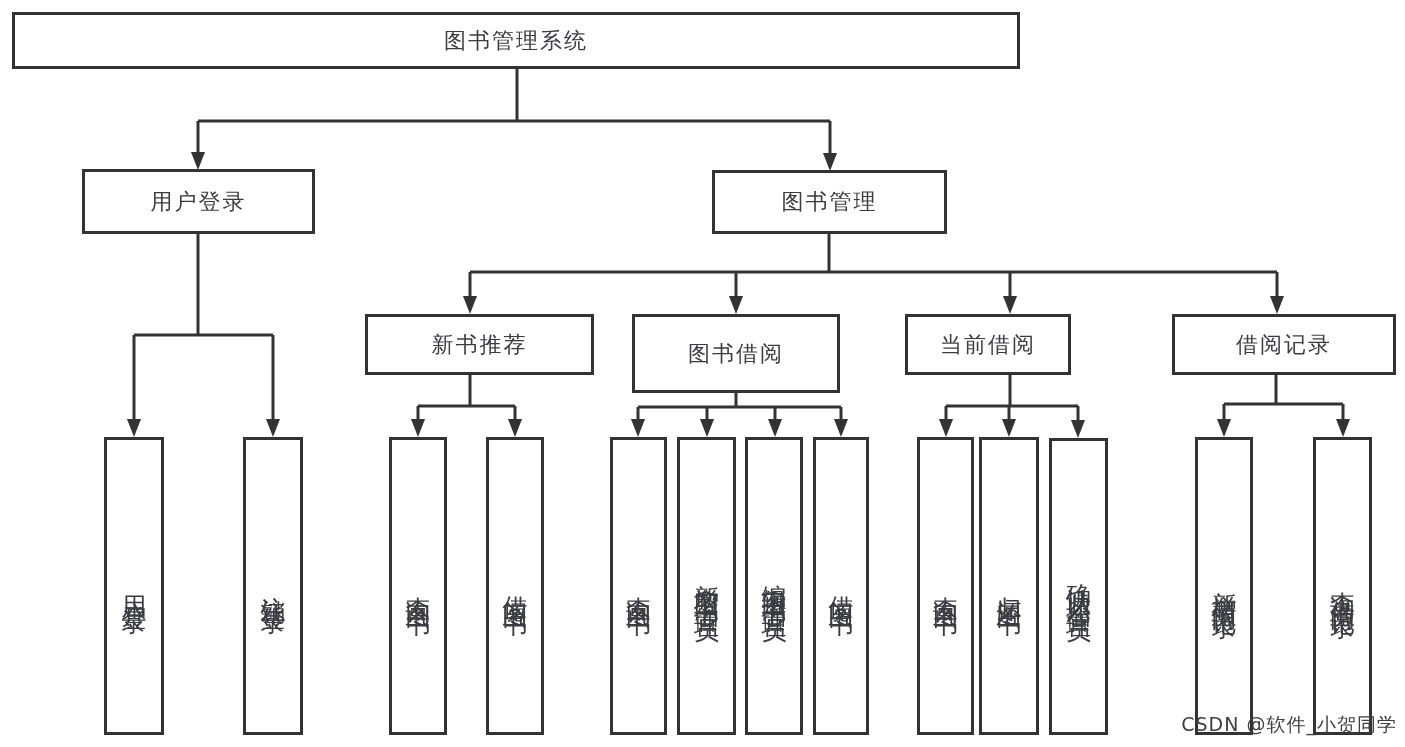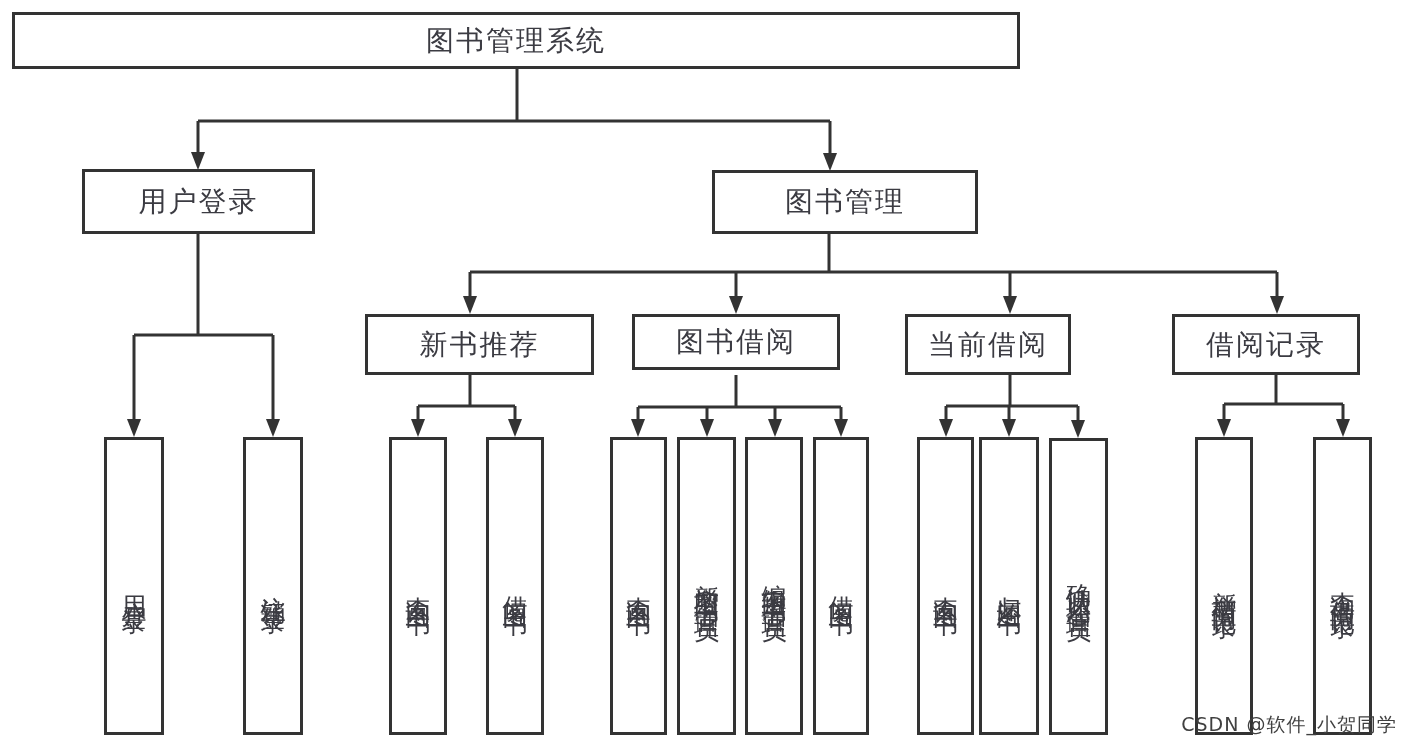--- a/index.html
+++ b/index.html
@@ -26,21 +26,21 @@
     position: absolute;
     box-sizing: border-box;
     border: 3px solid #333333;
     background: #ffffff;
     display: flex;
     align-items: center;
     justify-content: center;
     color: #3b3b42;
   }
   .hbox .lbl {
-    font-size: 28px;
+    font-size: 22px;
     letter-spacing: 2px;
     white-space: nowrap;
   }
   .vbox .lbl {
     writing-mode: vertical-rl;
     text-orientation: mixed;
     font-size: 25px;
     letter-spacing: 5px;
     line-height: 1;
     white-space: nowrap;
@@ -126,34 +126,34 @@
     </g>
   </svg>
 
   <div class="box hbox" style="left:12px;top:12px;width:1008px;height:57px">
     <span class="lbl">图书管理系统</span>
   </div>
 
   <div class="box hbox" style="left:82px;top:169px;width:233px;height:65px">
     <span class="lbl">用户登录</span>
   </div>
-  <div class="box hbox" style="left:712px;top:170px;width:266px;height:64px">
+  <div class="box hbox" style="left:712px;top:170px;width:235px;height:64px">
     <span class="lbl">图书管理</span>
   </div>
 
   <div class="box hbox" style="left:365px;top:314px;width:229px;height:61px">
     <span class="lbl">新书推荐</span>
   </div>
-  <div class="box hbox" style="left:632px;top:314px;width:208px;height:56px">
+  <div class="box hbox" style="left:632px;top:314px;width:208px;height:79px">
     <span class="lbl">图书借阅</span>
   </div>
   <div class="box hbox" style="left:905px;top:314px;width:166px;height:61px">
     <span class="lbl">当前借阅</span>
   </div>
-  <div class="box hbox" style="left:1172px;top:314px;width:188px;height:61px">
+  <div class="box hbox" style="left:1172px;top:314px;width:224px;height:61px">
     <span class="lbl">借阅记录</span>
   </div>
 
   <div class="box vbox" style="left:104px;top:437px;width:60px;height:298px">
     <span class="lbl">用户登录</span>
   </div>
   <div class="box vbox" style="left:243px;top:437px;width:60px;height:298px">
     <span class="lbl">注销登录</span>
   </div>
 

